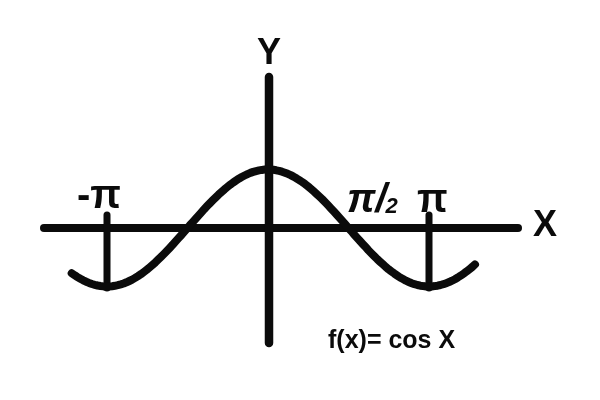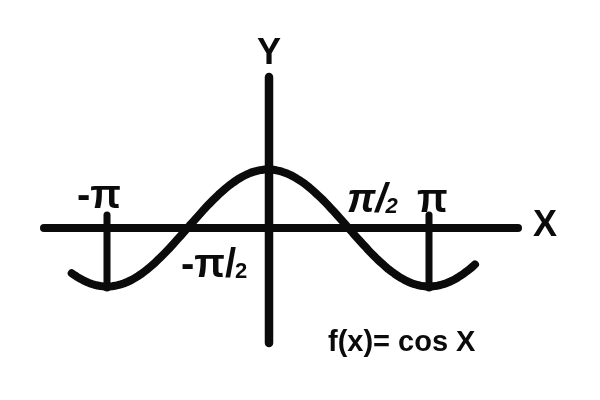--- a/index.html
+++ b/index.html
@@ -17,21 +17,21 @@
     color: #0b0b0b;
     font-weight: 700;
     line-height: 1;
     white-space: nowrap;
     user-select: none;
   }
   .axis-lbl { font-size: 36px; }
   .tick-lbl { font-size: 40px; }
   .tick-lbl .den { font-size: 22px; position: relative; top: 1px; }
   .tick-lbl .slash { letter-spacing: -1px; }
-  .fn-lbl { font-size: 29px; letter-spacing: 0px; }
+  .fn-lbl { font-size: 25px; letter-spacing: 0px; }
 </style>
 </head>
 <body>
 
 <div class="stage">
 
   <svg width="600" height="400" viewBox="0 0 600 400">
 
     <line x1="44" y1="228" x2="518" y2="228" stroke="#0b0b0b" stroke-width="8" stroke-linecap="round"></line>
 
@@ -43,21 +43,20 @@
 
     <path d="M71.7 273.2 L74.6 275.2 L77.5 277.1 L80.4 278.8 L83.2 280.3 L86.1 281.7 L89.0 282.9 L91.9 284.0 L94.8 284.8 L97.6 285.5 L100.5 286.0 L103.4 286.4 L106.3 286.5 L109.2 286.4 L112.1 286.2 L114.9 285.8 L117.8 285.2 L120.7 284.4 L123.6 283.5 L126.5 282.3 L129.3 281.0 L132.2 279.6 L135.1 277.9 L138.0 276.1 L140.9 274.2 L143.7 272.1 L146.6 269.9 L149.5 267.5 L152.4 265.0 L155.3 262.4 L158.1 259.7 L161.0 256.9 L163.9 254.0 L166.8 251.0 L169.7 247.9 L172.6 244.8 L175.4 241.6 L178.3 238.4 L181.2 235.2 L184.1 231.9 L187.0 228.6 L189.8 225.3 L192.7 222.1 L195.6 218.8 L198.5 215.6 L201.4 212.4 L204.2 209.2 L207.1 206.1 L210.0 203.1 L212.9 200.2 L215.8 197.3 L218.6 194.6 L221.5 192.0 L224.4 189.4 L227.3 187.0 L230.2 184.7 L233.0 182.6 L235.9 180.6 L238.8 178.7 L241.7 177.0 L244.6 175.5 L247.5 174.1 L250.3 172.9 L253.2 171.9 L256.1 171.1 L259.0 170.4 L261.9 169.9 L264.7 169.6 L267.6 169.5 L270.5 169.6 L273.4 169.8 L276.3 170.3 L279.1 170.9 L282.0 171.7 L284.9 172.7 L287.8 173.8 L290.7 175.1 L293.5 176.6 L296.4 178.3 L299.3 180.1 L302.2 182.0 L305.1 184.1 L308.0 186.4 L310.8 188.8 L313.7 191.3 L316.6 193.9 L319.5 196.6 L322.4 199.4 L325.2 202.3 L328.1 205.3 L331.0 208.4 L333.9 211.5 L336.8 214.7 L339.6 217.9 L342.5 221.2 L345.4 224.5 L348.3 227.8 L351.2 231.0 L354.0 234.3 L356.9 237.6 L359.8 240.8 L362.7 244.0 L365.6 247.1 L368.4 250.2 L371.3 253.2 L374.2 256.1 L377.1 259.0 L380.0 261.7 L382.9 264.3 L385.7 266.9 L388.6 269.3 L391.5 271.5 L394.4 273.6 L397.3 275.6 L400.1 277.5 L403.0 279.1 L405.9 280.7 L408.8 282.0 L411.7 283.2 L414.5 284.2 L417.4 285.0 L420.3 285.7 L423.2 286.1 L426.1 286.4 L428.9 286.5 L431.8 286.4 L434.7 286.1 L437.6 285.7 L440.5 285.0 L443.4 284.2 L446.2 283.2 L449.1 282.1 L452.0 280.7 L454.9 279.2 L457.8 277.5 L460.6 275.7 L463.5 273.7 L466.4 271.6 L469.3 269.3 L472.2 267.0 L475.0 264.4" fill="none" stroke="#0b0b0b" stroke-width="8" stroke-linecap="round" stroke-linejoin="round"></path>
   </svg>
 
   <div class="lbl axis-lbl" style="left:257px; top:34px;">Y</div>
 
   <div class="lbl axis-lbl" style="left:533px; top:206px;">X</div>
 
   <div class="lbl tick-lbl" style="left:77px; top:174px;">-π</div>
 
-  <div class="lbl tick-lbl" style="left:181px; top:243px;"><span>-π</span><span class="slash">/</span><span class="den">2</span></div>
 
   <div class="lbl tick-lbl" style="left:347px; top:178px;font-style:italic;"><span>π</span><span class="slash">/</span><span class="den">2</span></div>
 
   <div class="lbl tick-lbl" style="left:417px; top:178px;">π</div>
 
   <div class="lbl fn-lbl" style="left:328px; top:327px;">f(x)= cos X</div>
 
 </div>
 
 </body></html>

